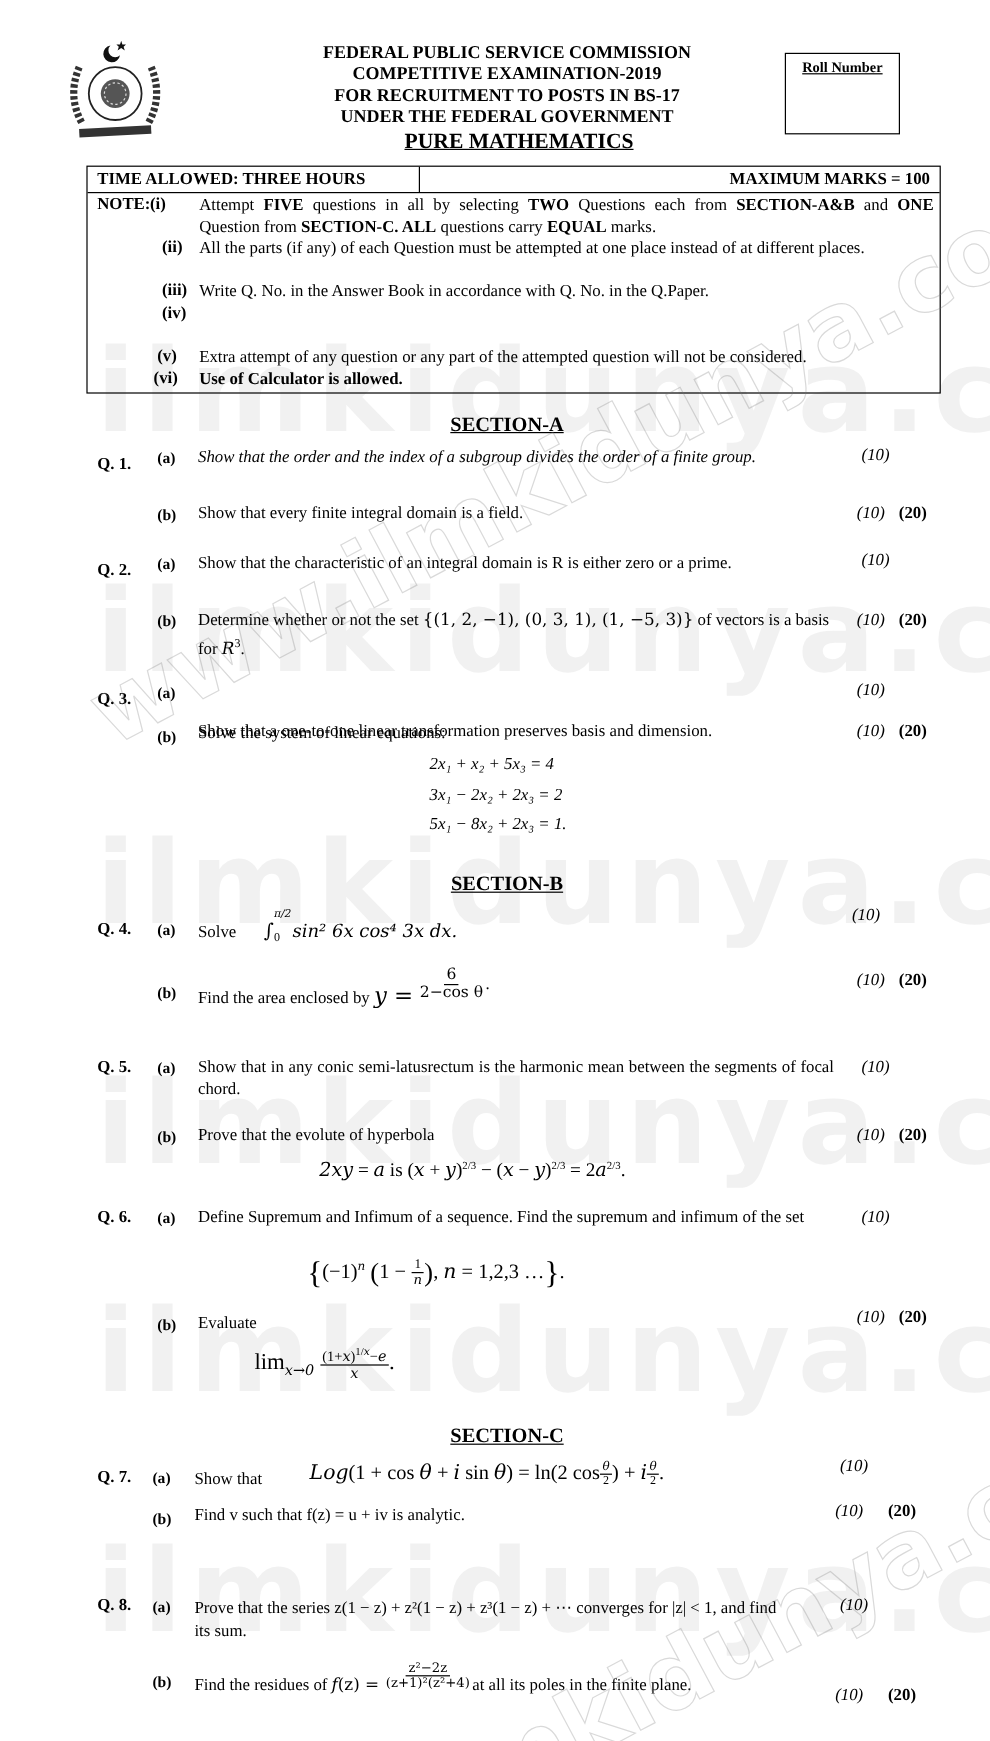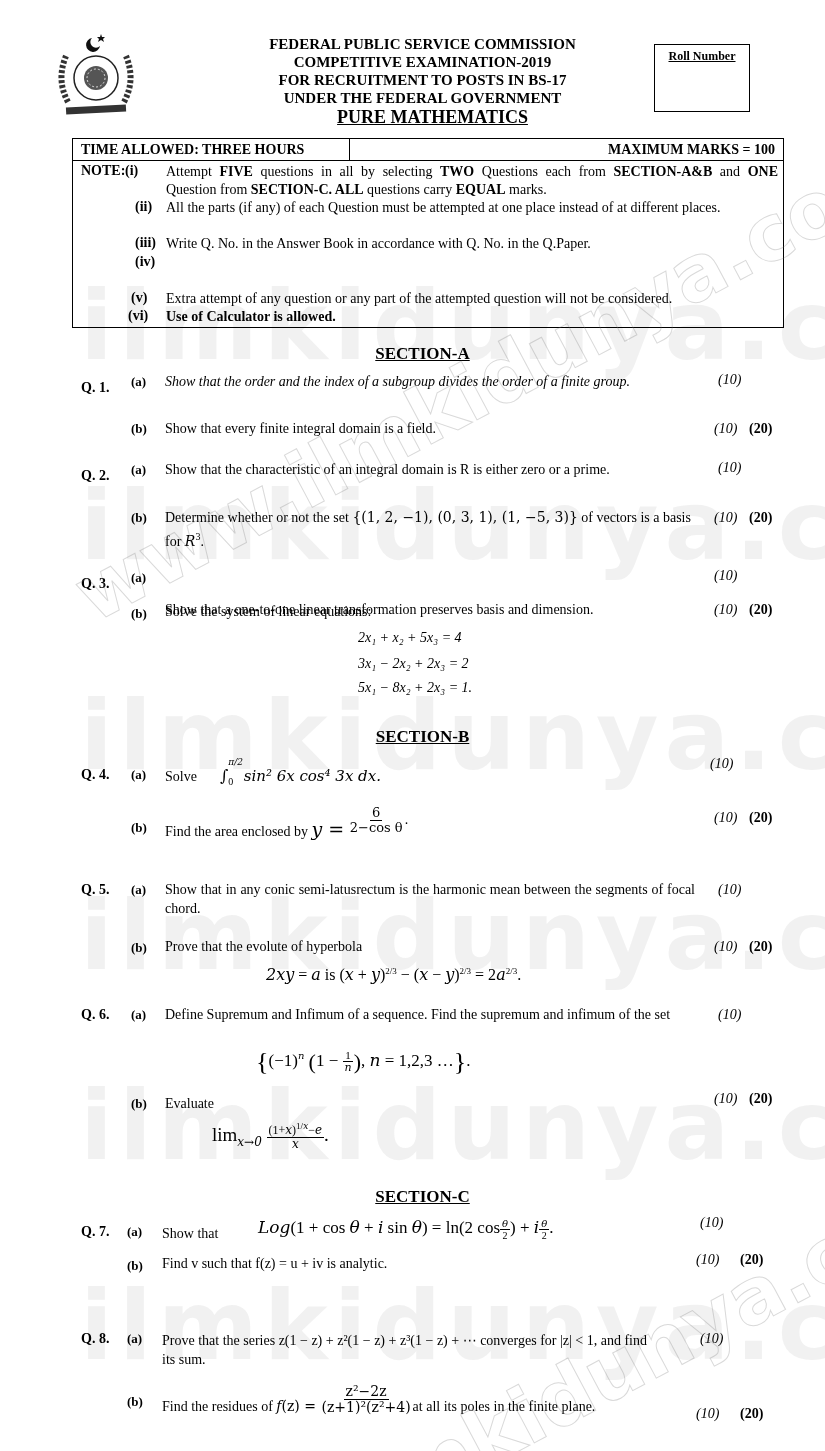--- a/index.html
+++ b/index.html
@@ -210,21 +210,21 @@
 <div class="tot" style="left:740px;top:1252px;">(20)</div>
 
 <div class="qn" style="top:1331px;">Q. 8.</div>
 <div class="pl" style="left:127px;top:1331px;">(a)</div>
 <div class="qt" style="left:162px;top:1331px;width:500px;">Prove that the series z(1 − z) + z²(1 − z) + z³(1 − z) + ⋯ converges for |z| &lt; 1, and find its sum.</div>
 <div class="mk" style="left:700px;top:1331px;">(10)</div>
 <div class="pl" style="left:127px;top:1394px;">(b)</div>
 <div class="qt" style="left:162px;top:1384px;width:540px;">
   <span style="position:relative;top:8px;">Find the residues of</span>
   <span class="math" style="position:relative;top:8px;">f</span><span class="mathup" style="position:relative;top:8px;">(z) =</span>
-  <span class="frac mathup" style="font-size:14px;">
+  <span class="frac mathup" style="font-size:11px;">
       <span class="n">z²−2z</span>
       <span class="d">(z+1)²(z²+4)</span>
     </span><span style="position:relative;top:8px;">at all its poles in the finite plane.</span>
 </div>
 <div class="mk" style="left:696px;top:1406px;">(10)</div>
 <div class="tot" style="left:740px;top:1406px;">(20)</div>
 
 <div class="wm" style="left:60px;top:560px;font-size:78px;transform:rotate(-28deg);transform-origin:left top;">www.ilmkidunya.com</div>
 <div class="wm" style="left:330px;top:1470px;font-size:78px;transform:rotate(-28deg);transform-origin:left top;">ilmkidunya.com</div>
 

